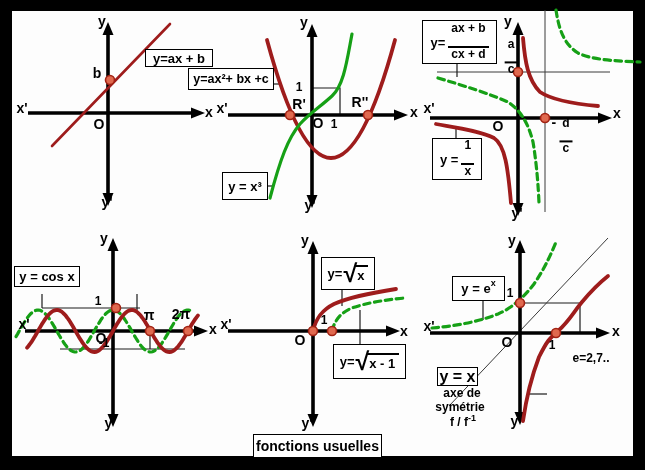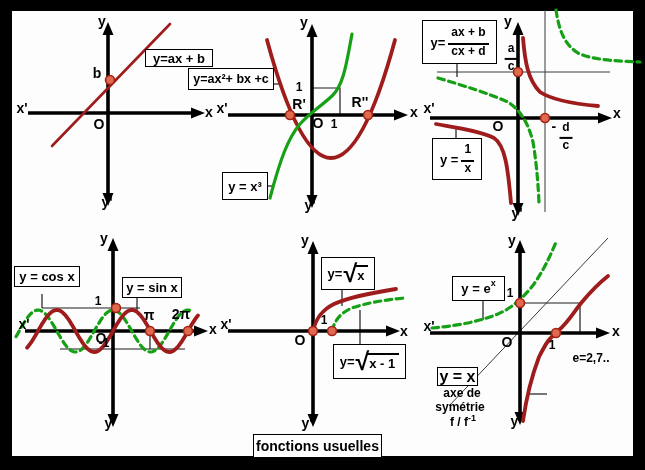--- a/index.html
+++ b/index.html
@@ -15,21 +15,21 @@
   .tline{stroke-width:2.6;}
   .curve-green{stroke:var(--green);stroke-width:3.2;fill:none;stroke-linecap:round;}
   .dashed{stroke-dasharray:6.5 4.5;}
   .lbl{position:absolute;transform:translate(-50%,-50%);font-weight:bold;font-size:14px;
        color:#000;white-space:nowrap;z-index:2;line-height:1;}
   .sm{font-size:12px;}
   .fbox{position:absolute;background:#fff;border:1.6px solid #000;display:flex;align-items:center;
         justify-content:center;font-weight:bold;font-size:13px;white-space:nowrap;z-index:3;
         color:#000;line-height:1;}
   .frac{display:inline-flex;flex-direction:column;align-items:center;line-height:1.15;font-size:12px;}
-  .frac .num{border-bottom:2px solid #000;padding:0 3px 3px 3px;}
+  .frac .num{border-bottom:2px solid #000;padding:0 3px 10px 3px;}
   .frac-sm{font-size:12px;line-height:1.05;}
   .rootsign{font-size:25px;font-weight:bold;line-height:.75;margin:0 -2px 0 1px;}
   .radicand{border-top:2.5px solid #000;padding:2px 4px 0 2px;}
   .sup{font-size:9px;position:relative;top:-5px;font-weight:bold;}
 </style>
 </head>
 <body>
 
 <div id="stage">
   <div id="board"></div>
@@ -174,21 +174,20 @@
   <div class="lbl" style="left:104px;top:238px">y</div>
   <div class="lbl" style="left:24px;top:324px">x'</div>
   <div class="lbl" style="left:213px;top:329px">x</div>
   <div class="lbl" style="left:101px;top:338px">O</div>
   <div class="lbl" style="left:110px;top:423px">y'</div>
   <div class="lbl sm" style="left:98px;top:301px">1</div>
   <div class="lbl sm" style="left:104px;top:343px">-1</div>
   <div class="lbl" style="left:149px;top:315px">π</div>
   <div class="lbl" style="left:181px;top:314px">2π</div>
   <div class="fbox" style="left:14px;top:266px;width:64px;height:19px">y = cos x</div>
-  <div class="fbox" style="left:122px;top:277px;width:58px;height:19px">y = sin x</div>
 
   <div class="lbl" style="left:305px;top:240px">y</div>
   <div class="lbl" style="left:226px;top:324px">x'</div>
   <div class="lbl" style="left:404px;top:331px">x</div>
   <div class="lbl" style="left:300px;top:340px">O</div>
   <div class="lbl" style="left:307px;top:423px">y'</div>
   <div class="lbl sm" style="left:324px;top:320px">1</div>
   <div class="fbox" style="left:321px;top:257px;width:52px;height:31px">
     <span>y=</span>
       <span class="rootsign">√</span>

